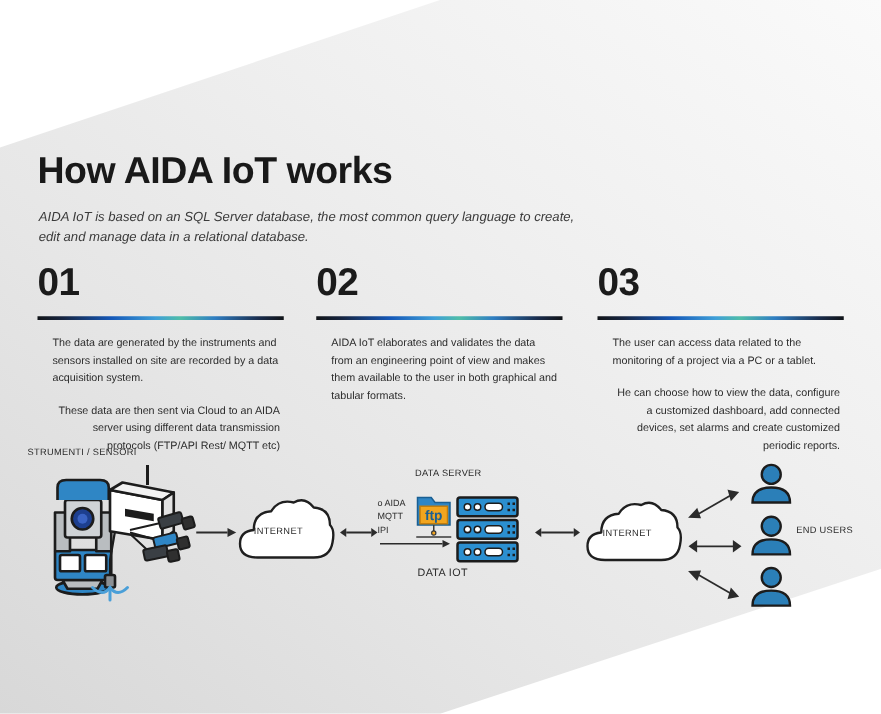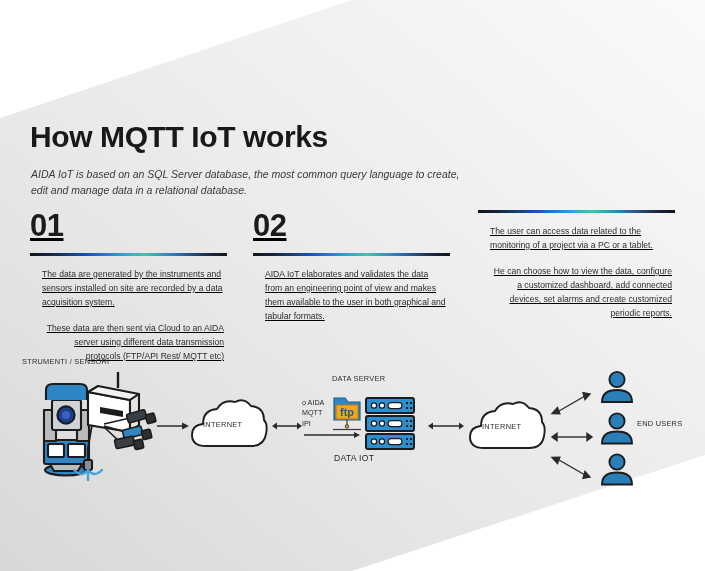--- a/index.html
+++ b/index.html
@@ -47,21 +47,20 @@
     font-style: italic;
     line-height: 1.55;
     color: #3a3a3a;
   }
 
   
   .step {
     position: absolute;
     top: 210px;
     width: 206px;
-    text-decoration: underline;
   }
   #step-0 { left: 30px; }
   #step-1 { left: 253px; }
   #step-2 { left: 478px; }
 
   .step-number {
     font-size: 31px;
     font-weight: bold;
     letter-spacing: -0.5px;
     color: #1b1b1b;
@@ -129,41 +128,42 @@
       <stop offset="35%" stop-color="#e6e6e6"></stop>
       <stop offset="62%" stop-color="#efefef"></stop>
       <stop offset="100%" stop-color="#fafafa"></stop>
     </linearGradient>
   </defs>
   <polygon points="0,118 352,0 705,0 705,455 352,571 0,571" fill="url(#panelGrad)"></polygon>
 </svg>
 
 <div id="content">
 
-  <div id="page-title">How MQTT IoT works</div>
+  <div id="page-title">How AIDA IoT works</div>
   <div id="page-subtitle">AIDA IoT is based on an SQL Server database, the most common query language to create, edit and manage data in a relational database.</div>
 
   <div class="step" id="step-0">
     <div class="step-number">01</div>
     <div class="step-rule"></div>
     <div class="step-body">
       <p>The data are generated by the instruments and sensors installed on site are recorded by a data acquisition system.</p>
       <p>These data are then sent via Cloud to an AIDA server using different data transmission protocols (FTP/API Rest/ MQTT etc)</p>
     </div>
   </div>
 
   <div class="step" id="step-1">
     <div class="step-number">02</div>
     <div class="step-rule"></div>
     <div class="step-body">
       <p>AIDA IoT elaborates and validates the data from an engineering point of view and makes them available  to the user in both graphical and tabular formats.</p>
     </div>
   </div>
 
   <div class="step" id="step-2">
+    <div class="step-number">03</div>
     <div class="step-rule"></div>
     <div class="step-body">
       <p>The user can access data related to the monitoring of a project via a PC or a tablet.</p>
       <p>He can choose how to view the data, configure a customized dashboard, add connected devices, set alarms and create customized periodic reports.</p>
     </div>
   </div>
 
   <div id="flow">
 
     <div class="flow-label" id="label-instruments">STRUMENTI / SENSORI</div>

